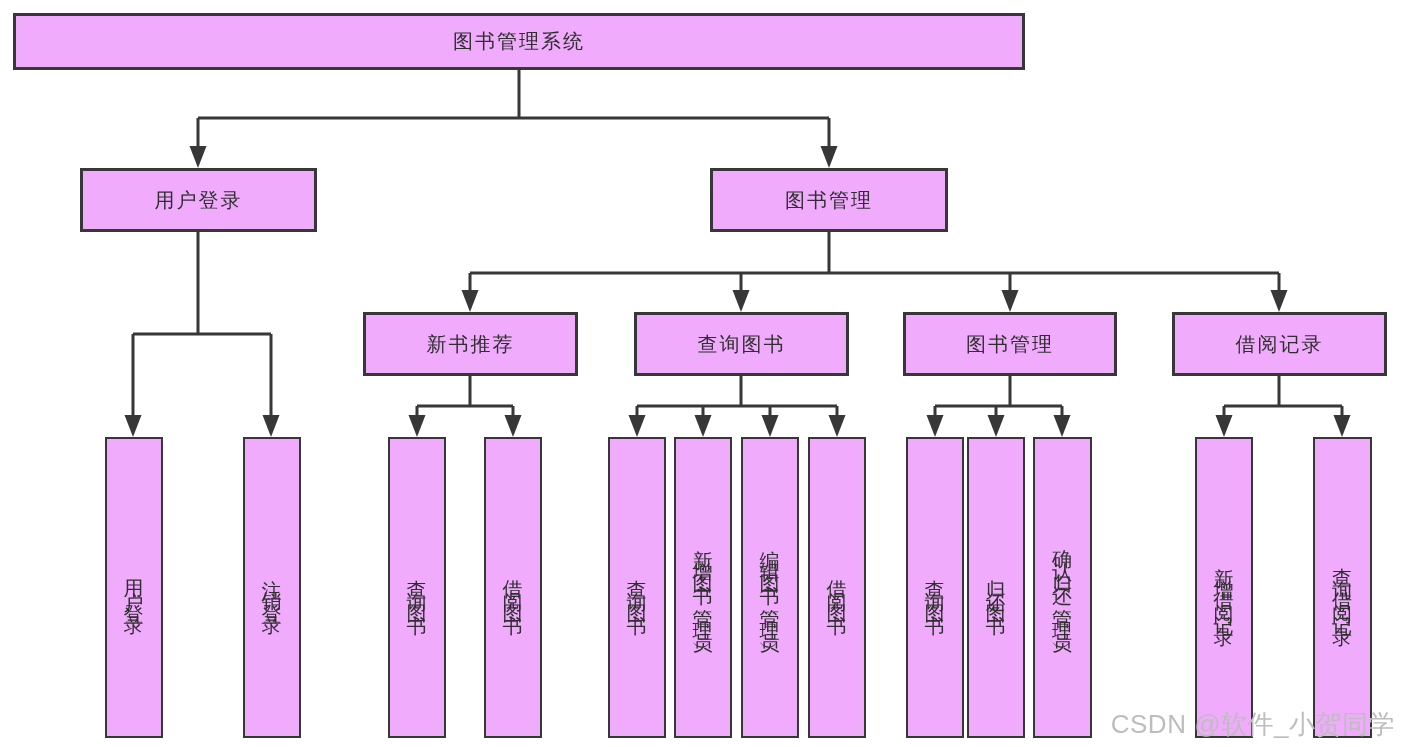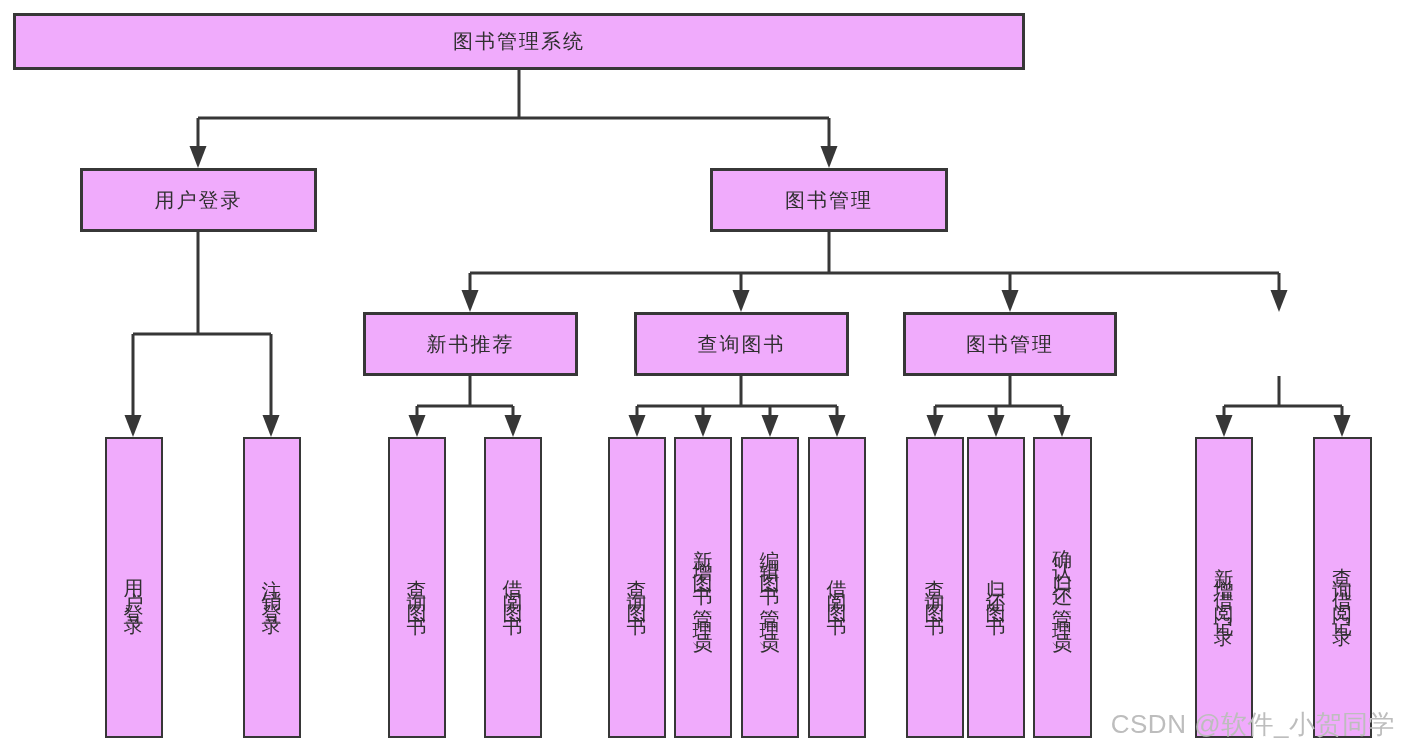--- a/index.html
+++ b/index.html
@@ -104,20 +104,23 @@
 
   <div class="box hbox" style="left:363px;top:312px;width:215px;height:64px;">
     <span class="hlabel">新书推荐</span>
   </div>
   <div class="box hbox" style="left:634px;top:312px;width:215px;height:64px;">
     <span class="hlabel">查询图书</span>
   </div>
   <div class="box hbox" style="left:903px;top:312px;width:214px;height:64px;">
     <span class="hlabel">图书管理</span>
   </div>
+  <div class="box hbox" style="left:1172px;top:312px;width:215px;height:64px;">
+    <span class="hlabel">借阅记录</span>
+  </div>
 
   <div class="box leafbox" style="left:105px;top:437px;width:58px;height:301px;">
     <span class="vlabel">用户登录</span>
   </div>
   <div class="box leafbox" style="left:243px;top:437px;width:58px;height:301px;">
     <span class="vlabel">注销登录</span>
   </div>
 
   <div class="box leafbox" style="left:388px;top:437px;width:58px;height:301px;">
     <span class="vlabel">查询图书</span>

